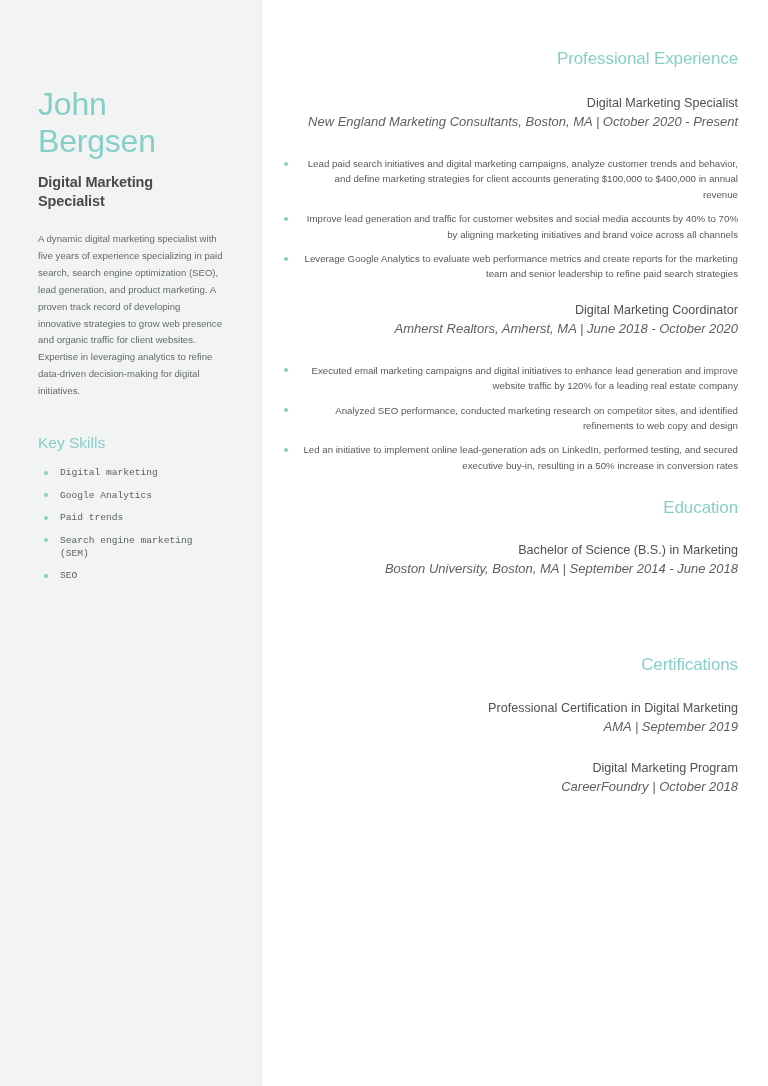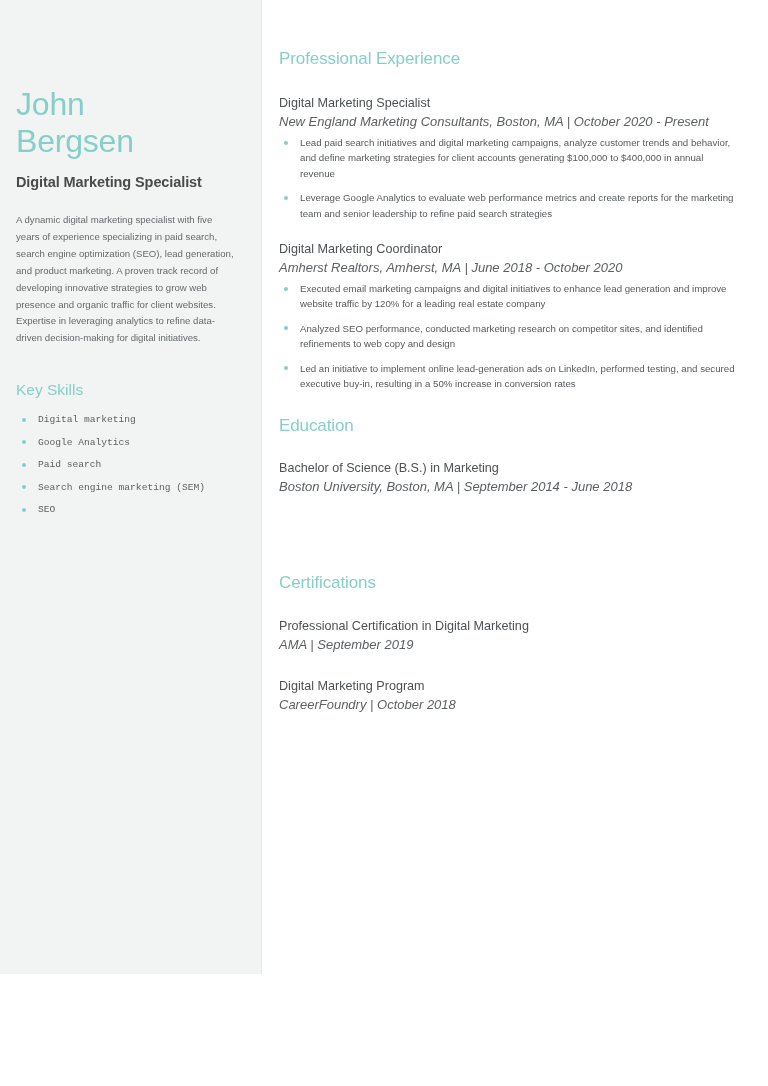--- a/index.html
+++ b/index.html
@@ -19,24 +19,24 @@
     height: 1086px;
     background: #ffffff;
     display: flex;
     overflow: hidden;
   }
 
   
   .sidebar {
     width: 262px;
     min-width: 262px;
-    height: 974px;
+    height: 1086px;
     background: #f1f4f3;
     border-right: 1px solid #e6eae9;
-    padding: 0 16px;
+    padding: 0 38px;
     position: relative;
   }
 
   .name-block {
     padding-top: 86px;
   }
   .name-line {
     color: #86cfc9;
     font-size: 32px;
     line-height: 37px;
@@ -99,20 +99,21 @@
     height: 4px;
     border-radius: 50%;
     background: #86cfc9;
     display: block;
   }
 
   
   .main {
     flex: 1;
     padding: 48px 30px 0 17px;
+    text-align: right;
   }
 
   .section { margin-bottom: 0; }
 
   .section-heading {
     color: #86cfc9;
     font-size: 17px;
     line-height: 21px;
     font-weight: 400;
     letter-spacing: -0.1px;
@@ -128,21 +129,21 @@
   }
   .entry-meta {
     color: #5d6062;
     font-size: 13px;
     line-height: 15px;
     font-style: italic;
     font-weight: 400;
     margin-top: 2px;
   }
 
-  .bullets { list-style: none; margin-top: 6px; }
+  .bullets { list-style: none; margin-top: 27px; }
   .bullet {
     position: relative;
     padding-left: 21px;
     margin-bottom: 9px;
     color: #56595b;
     font-size: 9.7px;
     line-height: 15.4px;
   }
   .bullet .dot {
     position: absolute;
@@ -187,21 +188,21 @@
       <li class="skill-item">
         <span class="dot"></span>
         <span>Digital marketing</span>
       </li>
       <li class="skill-item">
         <span class="dot"></span>
         <span>Google Analytics</span>
       </li>
       <li class="skill-item">
         <span class="dot"></span>
-        <span>Paid search</span>
+        <span>Paid trends</span>
       </li>
       <li class="skill-item">
         <span class="dot"></span>
         <span>Search engine marketing (SEM)</span>
       </li>
       <li class="skill-item">
         <span class="dot"></span>
         <span>SEO</span>
       </li>
     </ul>
@@ -213,20 +214,24 @@
     <section class="section exp-section">
       <h2 class="section-heading">Professional Experience</h2>
 
       <div class="entry exp-entry">
         <div class="entry-title">Digital Marketing Specialist</div>
         <div class="entry-meta">New England Marketing Consultants, Boston, MA | October 2020 - Present</div>
         <ul class="bullets">
           <li class="bullet">
             <span class="dot"></span>
             <span>Lead paid search initiatives and digital marketing campaigns, analyze customer trends and behavior, and define marketing strategies for client accounts generating $100,000 to $400,000 in annual revenue</span>
+          </li>
+          <li class="bullet">
+            <span class="dot"></span>
+            <span>Improve lead generation and traffic for customer websites and social media accounts by 40% to 70% by aligning marketing initiatives and brand voice across all channels</span>
           </li>
           <li class="bullet">
             <span class="dot"></span>
             <span>Leverage Google Analytics to evaluate web performance metrics and create reports for the marketing team and senior leadership to refine paid search strategies</span>
           </li>
         </ul>
       </div>
 
       <div class="entry exp-entry">
         <div class="entry-title">Digital Marketing Coordinator</div>

